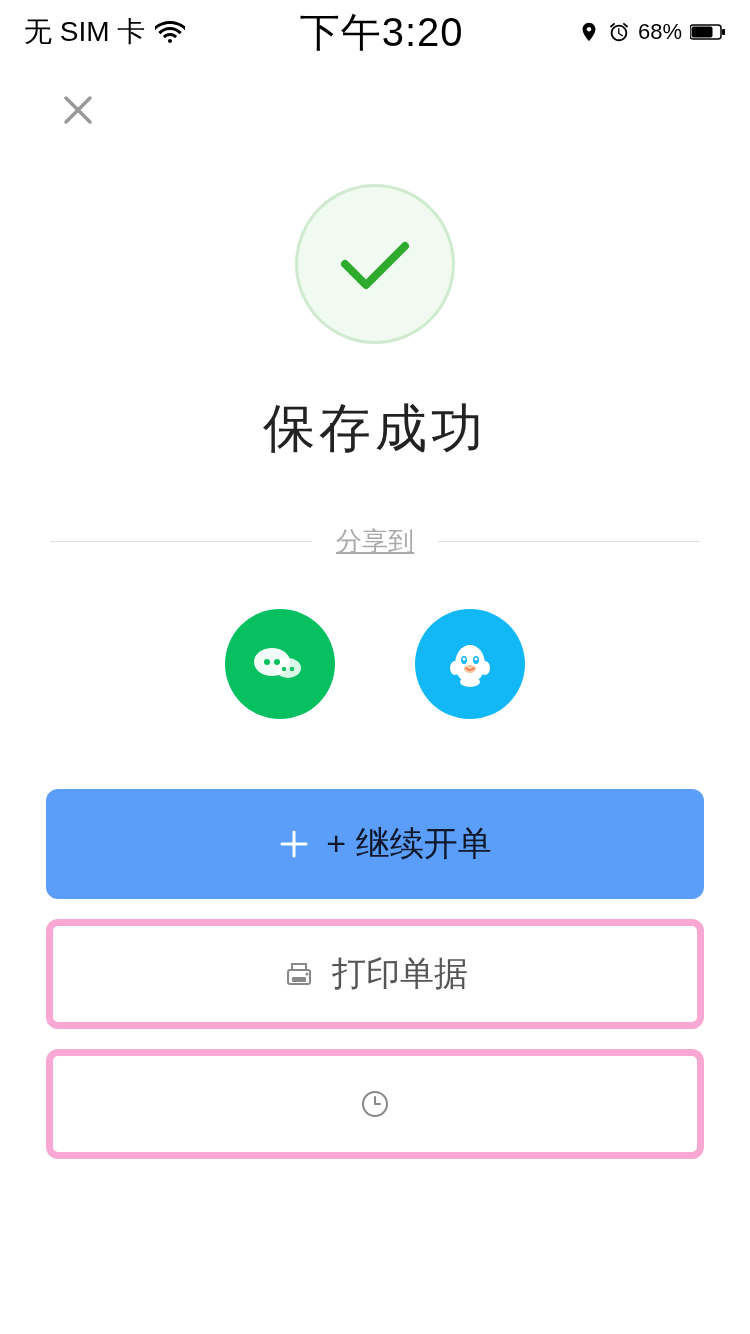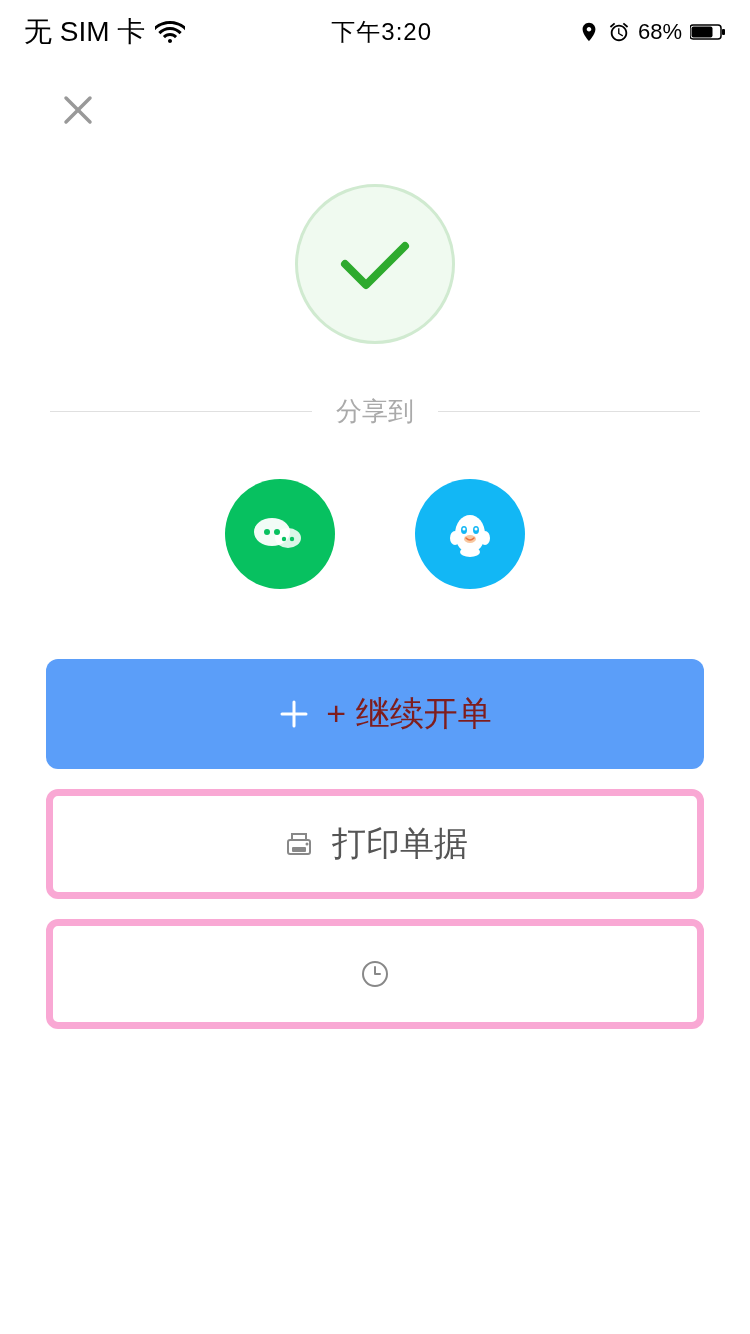--- a/index.html
+++ b/index.html
@@ -30,21 +30,21 @@
 
     .status-bar-left {
       display: flex;
       align-items: center;
       gap: 10px;
       font-size: 28px;
       color: #000;
     }
 
     .status-bar-center {
-      font-size: 24px;
+      font-size: 40px;
       font-weight: 500;
       color: #000;
       letter-spacing: 1px;
     }
 
     .status-bar-right {
       display: flex;
       align-items: center;
       gap: 8px;
       font-size: 22px;
@@ -124,20 +124,21 @@
     .divider-line {
       flex: 1;
       height: 1px;
       background: #e0e0e0;
     }
 
     .divider-label {
       font-size: 26px;
       color: #aaa;
       padding: 0 24px;
+      text-decoration: underline;
     }
 
     
     .share-icons-row {
       display: flex;
       align-items: center;
       justify-content: center;
       gap: 80px;
     }
 
@@ -178,21 +179,21 @@
       justify-content: center;
       gap: 16px;
       font-size: 34px;
       cursor: pointer;
       border: none;
       outline: none;
     }
 
     .action-btn-primary {
       background: #5b9ef9;
-      color: #7f1d1d;
+      color: #0f172a;
       padding-left: 20px;
     }
 
     .action-btn-secondary {
       background: #ffffff;
       color: #555;
       border: 7px solid #f9a8d4;
     }
 
     .action-btn svg {
@@ -234,20 +235,21 @@
 </div>
 
 <div class="main-content">
 
   <div class="success-icon-wrapper">
     <svg viewBox="0 0 90 90" fill="none" xmlns="http://www.w3.org/2000/svg">
       <path d="M15 45 L36 66 L75 27" stroke="#2eaa2e" stroke-width="8" stroke-linecap="round" stroke-linejoin="round"></path>
     </svg>
   </div>
 
+  <div class="success-title">保存成功</div>
 
   <div class="share-section">
     <div class="divider-row">
       <div class="divider-line"></div>
       <span class="divider-label">分享到</span>
       <div class="divider-line"></div>
     </div>
 
     <div class="share-icons-row">
 

